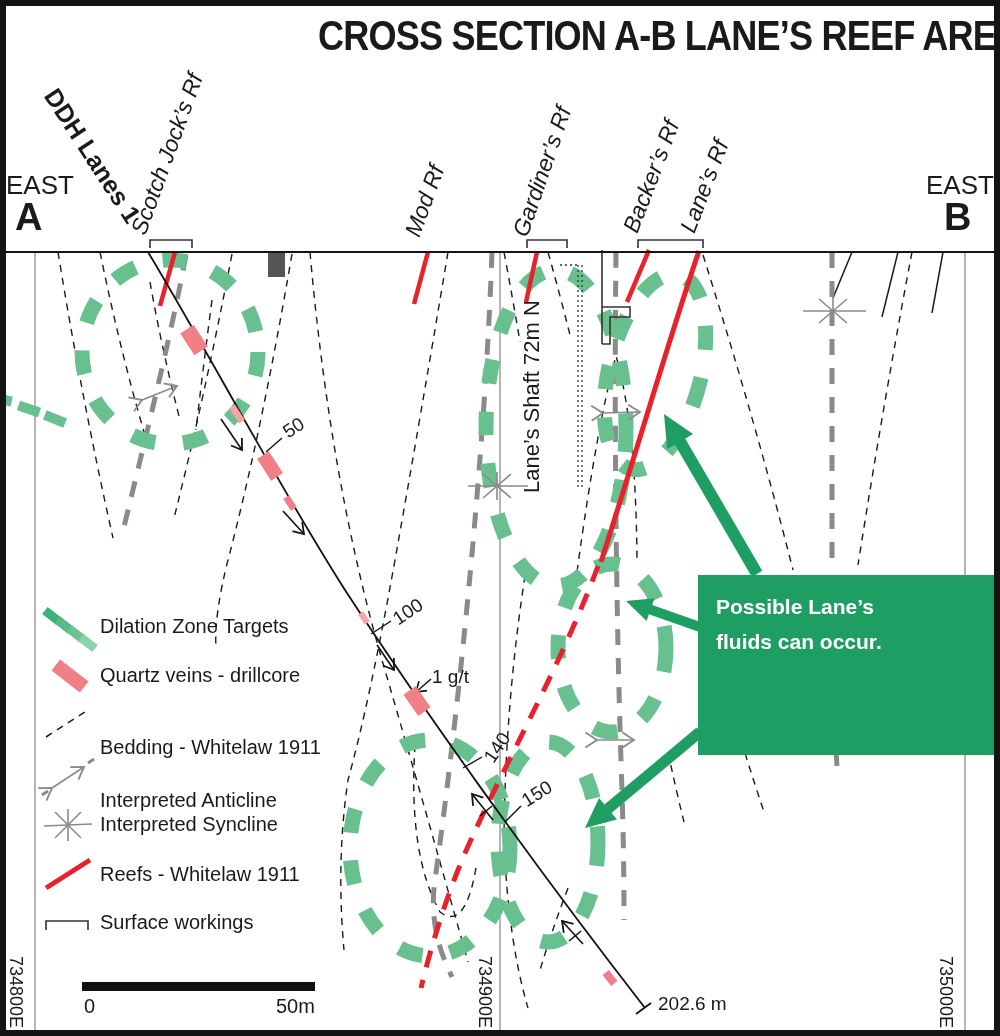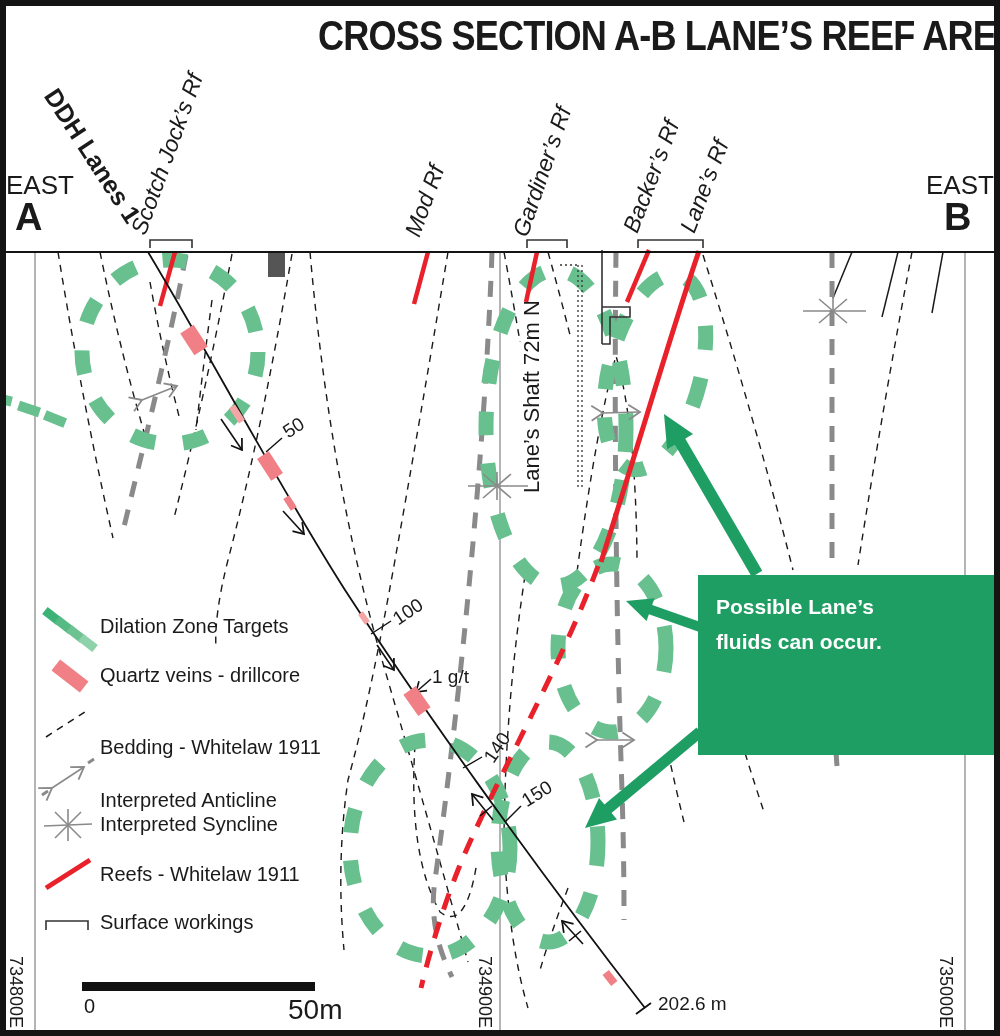--- a/index.html
+++ b/index.html
@@ -29,21 +29,21 @@
            transform-origin:left top;z-index:12;}
   .e1{left:28px;top:956px;} .e2{left:497px;top:956px;} .e3{left:958px;top:956px;}
   .depth{font-size:19px;z-index:12;}
   .d50{left:283px;top:418px;transform:rotate(-33deg);}
   .d100{left:392px;top:602px;transform:rotate(-34deg);}
   .d140{left:481px;top:738px;transform:rotate(-56deg);}
   .d150{left:521px;top:784px;transform:rotate(-32deg);}
   .grade{left:432px;top:667px;font-size:19px;z-index:12;}
   .eoh{left:658px;top:994px;font-size:19px;z-index:12;}
   .sb0{left:84px;top:996px;font-size:20px;z-index:12;}
-  .sb50{left:288px;top:996px;font-size:28px;z-index:12;}
+  .sb50{left:276px;top:996px;font-size:20px;z-index:12;}
   .legend-label{font-size:20px;z-index:12;}
   .ll0{left:100px;top:616px;} .ll1{left:100px;top:665px;} .ll2{left:100px;top:713px;margin-top:24px;}
   .ll3{left:100px;top:790px;text-align:center;} .ll4{left:100px;top:814px;} .ll5{left:100px;top:864px;}
   .ll6{left:100px;top:912px;}
   .callout{position:absolute;left:698px;top:575px;width:307px;height:180px;
            background:#1f9e63;z-index:25;padding:14px 0 0 18px;box-sizing:border-box;}
   .callout div{color:#ffffff;font-size:21px;font-weight:bold;line-height:35px;white-space:nowrap;}
 </style>
 </head>
 <body>

